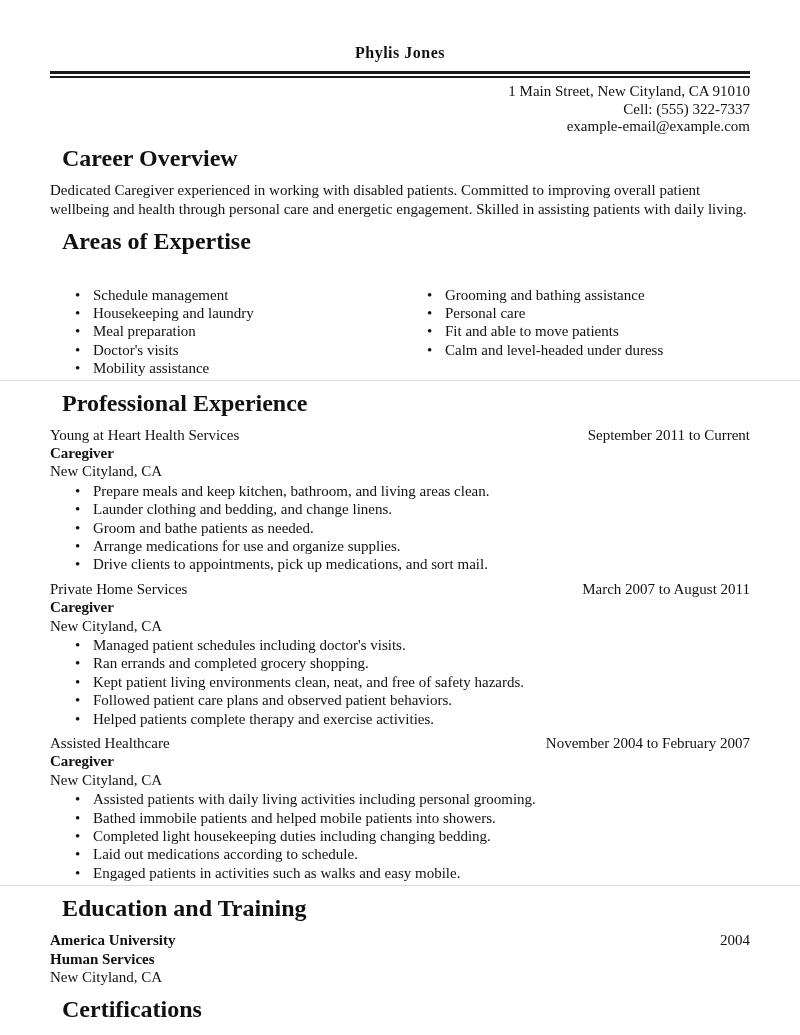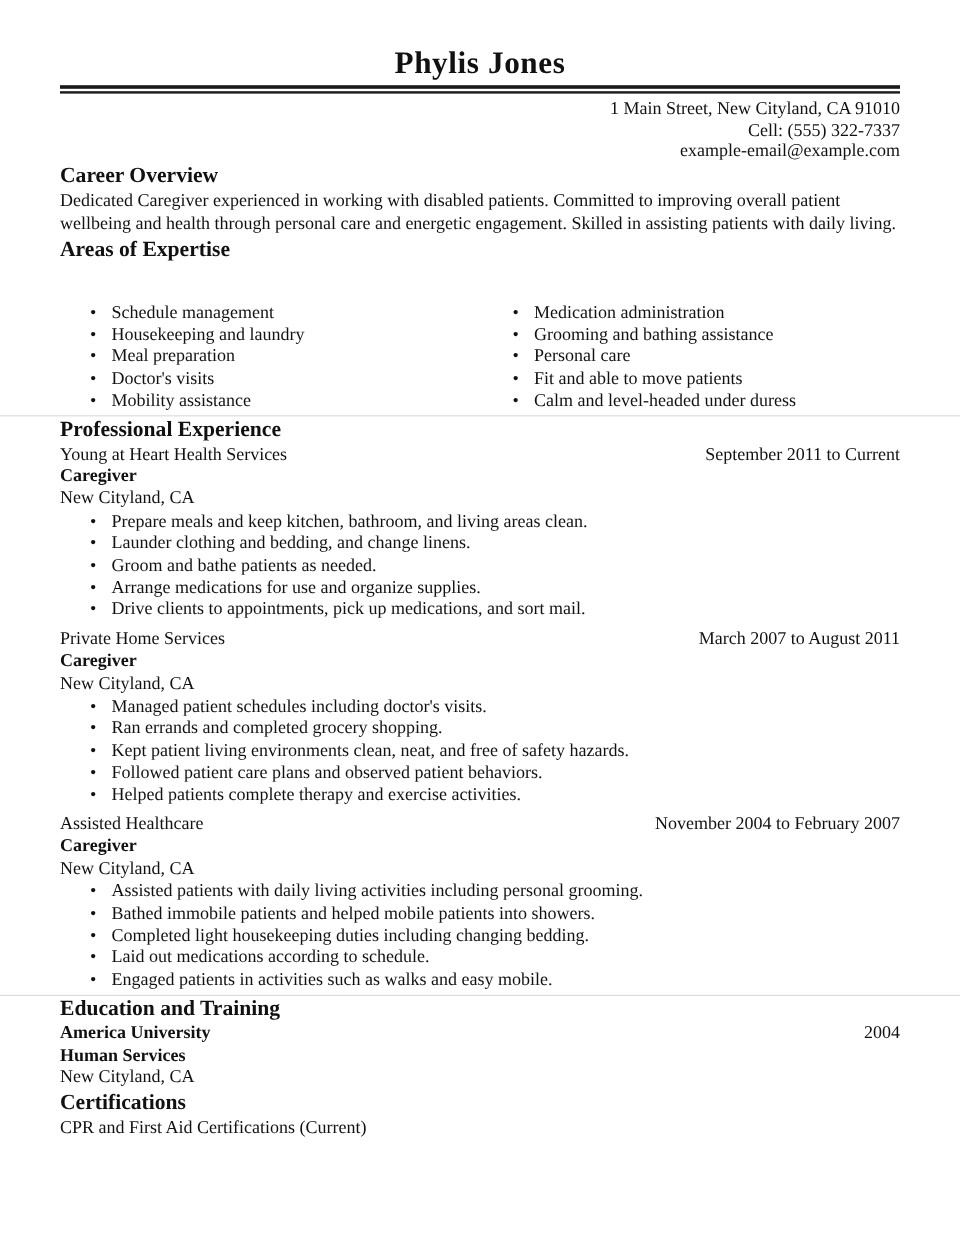--- a/index.html
+++ b/index.html
@@ -3,31 +3,31 @@
 <meta charset="utf-8">
 <style>
   html,body{margin:0;padding:0;background:#fff;}
   .page{
     width:800px;height:1035px;box-sizing:border-box;
     padding:38px 50px 0 50px;background:#fff;color:#111;
     font-family:"Liberation Serif","DejaVu Serif",serif;
     font-size:15px;line-height:18.4px;overflow:hidden;
   }
   h1.name{
-    margin:0;text-align:center;font-size:26px;line-height:30px;
+    margin:0;text-align:center;font-size:16px;line-height:30px;
     font-weight:bold;letter-spacing:.5px;
   }
   .double-rule{
     margin-top:3px;height:2px;
     border-top:3px solid #1a1a1a;border-bottom:2px solid #1a1a1a;
   }
   .contact{margin-top:5px;text-align:right;}
   .contact div{line-height:17.5px;}
   h2.section-title{
-    font-size:18px;line-height:21px;font-weight:bold;margin:0;
+    font-size:24px;line-height:21px;font-weight:bold;margin:12px;
   }
   .mt-co{margin-top:12px;}
   .mt-ae{margin-top:11px;}
   .mt-pe{margin-top:11px;}
   .mt-ed{margin-top:9px;}
   .mt-ce{margin-top:13px;}
   p.overview{margin:2px 0 0 0;line-height:19px;}
   .section-divider{height:1px;background:#dcdcdc;margin:2px -50px 0 -50px;}
   ul.bullets{list-style:none;margin:1px 0 0 0;padding:0;}
   ul.bullets li{position:relative;padding-left:43px;line-height:18.4px;}
@@ -67,21 +67,20 @@
     <h2 class="section-title mt-ae">Areas of Expertise</h2>
     <div class="expertise-columns">
       <ul class="bullets">
         <li>Schedule management</li>
         <li>Housekeeping and laundry</li>
         <li>Meal preparation</li>
         <li>Doctor's visits</li>
         <li>Mobility assistance</li>
       </ul>
       <ul class="bullets">
-        <li>Medication administration</li>
         <li>Grooming and bathing assistance</li>
         <li>Personal care</li>
         <li>Fit and able to move patients</li>
         <li>Calm and level-headed under duress</li>
       </ul>
     </div>
   </section>
 
   <div class="section-divider"></div>
 

